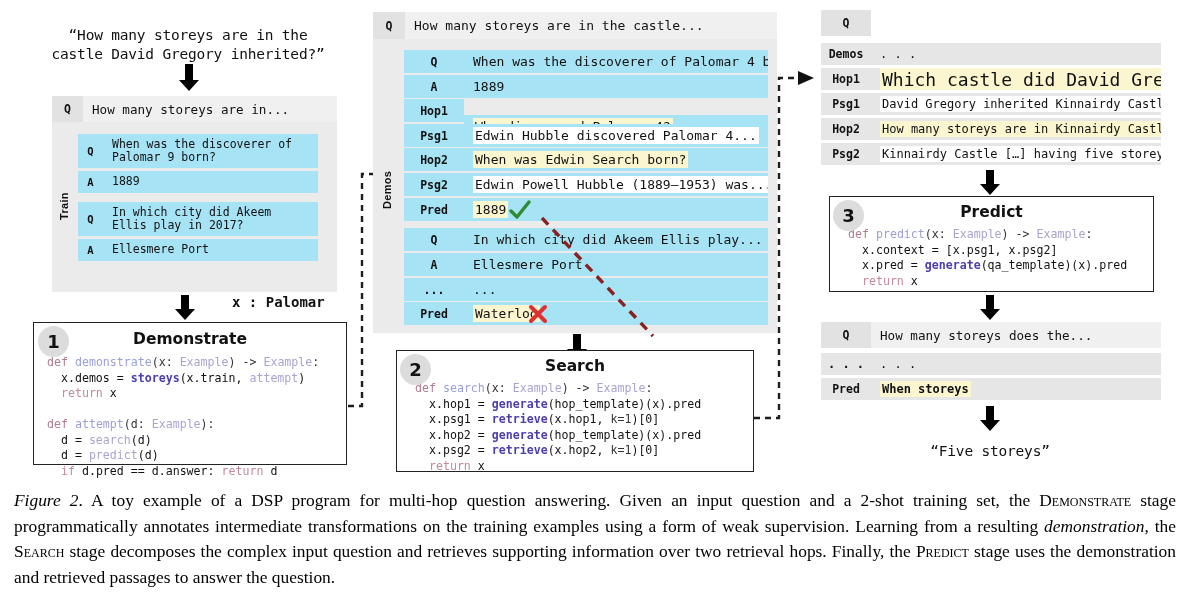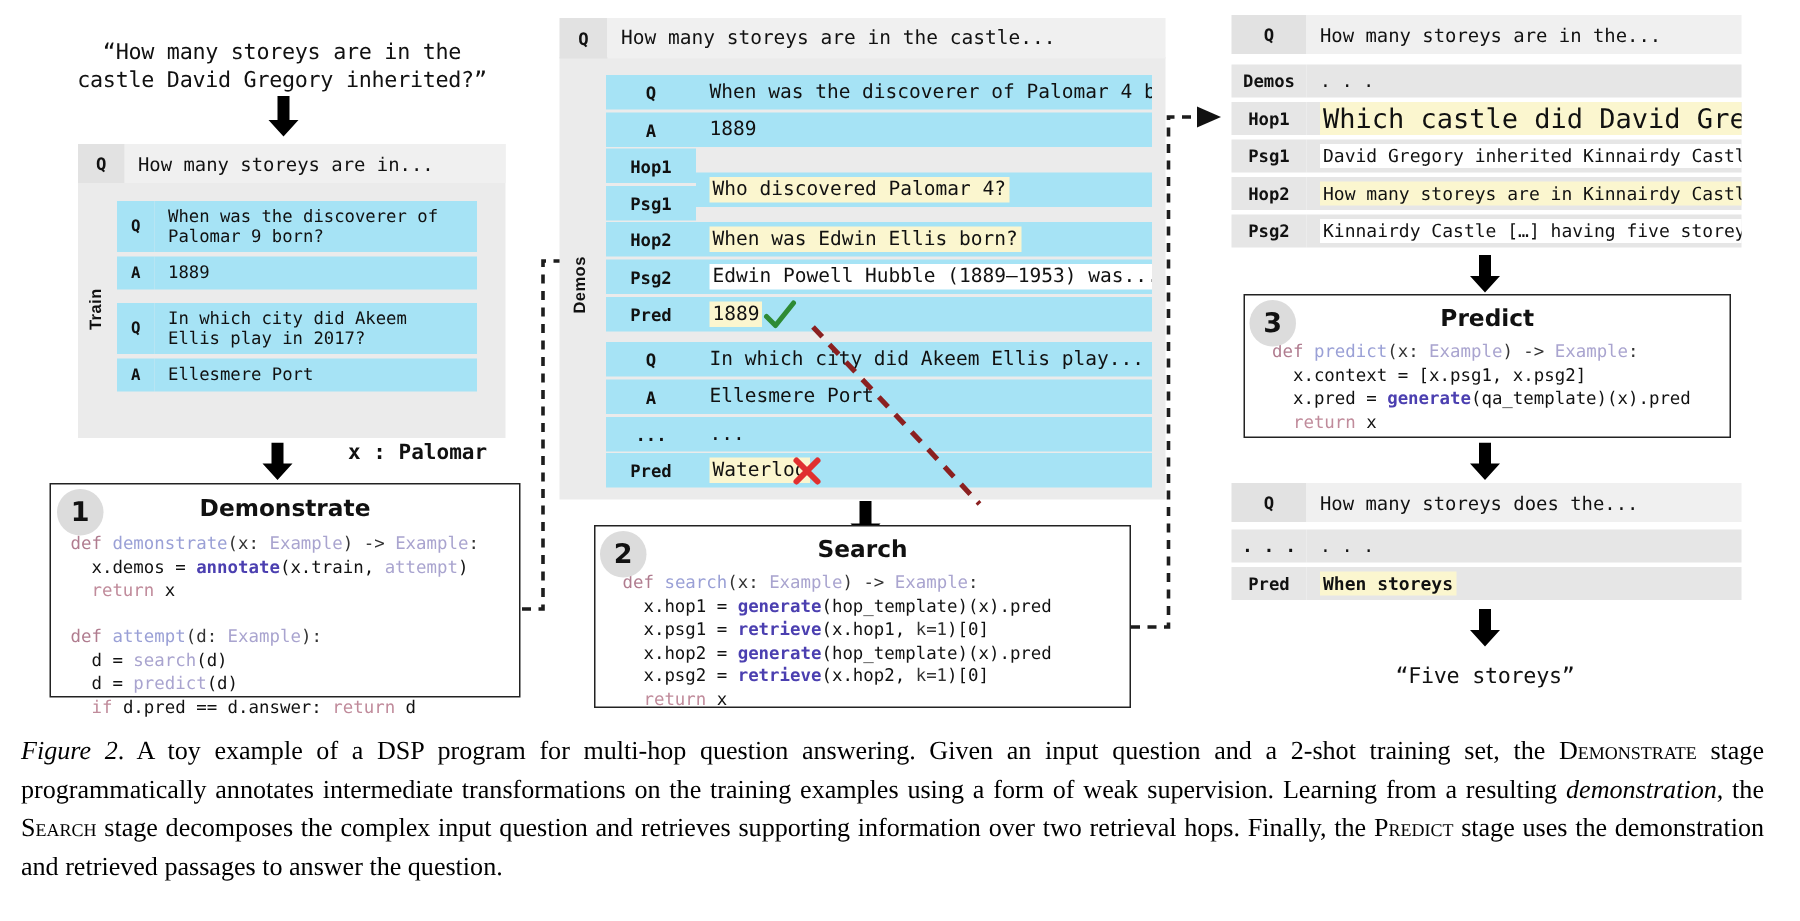--- a/index.html
+++ b/index.html
@@ -150,21 +150,21 @@
 
   <div class="arrow" style="left:174px;top:295px;">
     <svg width="22" height="26" viewBox="0 0 22 26">
         <path d="M7,0 H15 V14 H21 L11,25 L1,14 H7 Z" fill="#000"></path>
       </svg>
   </div>
 
   <div class="codebox" style="left:33px;top:322px;width:314px;height:143px;">
     <div class="title" style="margin-top:7px;">Demonstrate</div>
     <div class="code" style="margin:7px 0 0 13px;"><span class="k-def">def</span> <span class="k-fn">demonstrate</span><span class="k-pl">(x: </span><span class="k-dim">Example</span><span class="k-pl">) -&gt; </span><span class="k-dim">Example</span><span class="k-pl">:</span>
-  x.demos = <span class="k-bold">annotate</span>(x.train, <span class="k-dim">attempt</span>)
+  x.demos = <span class="k-bold">storeys</span>(x.train, <span class="k-dim">attempt</span>)
   <span class="k-ret">return</span> x
 
 <span class="k-def">def</span> <span class="k-fn">attempt</span><span class="k-pl">(d: </span><span class="k-dim">Example</span><span class="k-pl">):</span>
   d = <span class="k-dim">search</span>(d)
   d = <span class="k-dim">predict</span>(d)
   <span class="k-ret">if</span> d.pred == d.answer: <span class="k-ret">return</span> d</div>
   </div>
   <div class="badge" style="left:38px;top:326px;">1</div>
 
   <div class="dash" style="left:340px;top:160px;">
@@ -190,24 +190,25 @@
   <div class="row cy" style="left:404px;top:75px;width:364px;height:23px;">
     <div class="lab" style="width:60px;">A</div>
     <div class="val" style="width:304px;">1889</div>
   </div>
   <div class="row cy" style="left:404px;top:99px;width:364px;height:23px;">
     <div class="lab" style="width:60px;">Hop1</div>
     <div class="val" style="width:304px;margin-top:32px;"><span class="hl">Who discovered Palomar 4?</span></div>
   </div>
   <div class="row cy" style="left:404px;top:124px;width:364px;height:23px;">
     <div class="lab" style="width:60px;">Psg1</div>
+    <div class="val" style="width:304px;"><span class="wh">Edwin Hubble discovered Palomar 4...</span></div>
   </div>
   <div class="row cy" style="left:404px;top:148px;width:364px;height:23px;">
     <div class="lab" style="width:60px;">Hop2</div>
-    <div class="val" style="width:304px;"><span class="hl">When was Edwin Ellis born?</span></div>
+    <div class="val" style="width:304px;"><span class="hl">When was Edwin Search born?</span></div>
   </div>
   <div class="row cy" style="left:404px;top:173px;width:364px;height:23px;">
     <div class="lab" style="width:60px;">Psg2</div>
     <div class="val" style="width:304px;"><span class="wh">Edwin Powell Hubble (1889–1953) was...</span></div>
   </div>
   <div class="row cy" style="left:404px;top:198px;width:364px;height:23px;">
     <div class="lab" style="width:60px;">Pred</div>
     <div class="val" style="width:304px;"><span class="hl">1889</span></div>
   </div>
   <div class="mark" style="left:509px;top:200px;">
@@ -263,21 +264,20 @@
 
   <div class="dash" style="left:752px;top:62px;">
     <svg width="80" height="360" viewBox="0 0 80 360">
       <path d="M2,356 H27 V16 H50" fill="none" stroke="#1d1d1d" stroke-width="2.4" stroke-dasharray="6,5"></path>
       <path d="M46,9 L62,16 L46,23 Z" fill="#111"></path>
     </svg>
   </div>
 
   <div class="row" style="left:821px;top:10px;width:340px;height:26px;">
     <div class="lab" style="width:50px;background:#e2e2e2;">Q</div>
-    <div class="val" style="width:290px;background:#f0f0f0;font-size:12.6px;">How many storeys are in the...</div>
   </div>
   <div class="row" style="left:821px;top:43px;width:340px;height:22px;">
     <div class="lab" style="width:50px;">Demos</div>
     <div class="val" style="width:290px;font-size:12px;">. . .</div>
   </div>
   <div class="row" style="left:821px;top:68px;width:340px;height:22px;">
     <div class="lab" style="width:50px;">Hop1</div>
     <div class="val" style="width:290px;font-size:18px;"><span class="hl">Which castle did David Gregory inherit?</span></div>
   </div>
   <div class="row" style="left:821px;top:93px;width:340px;height:22px;">

